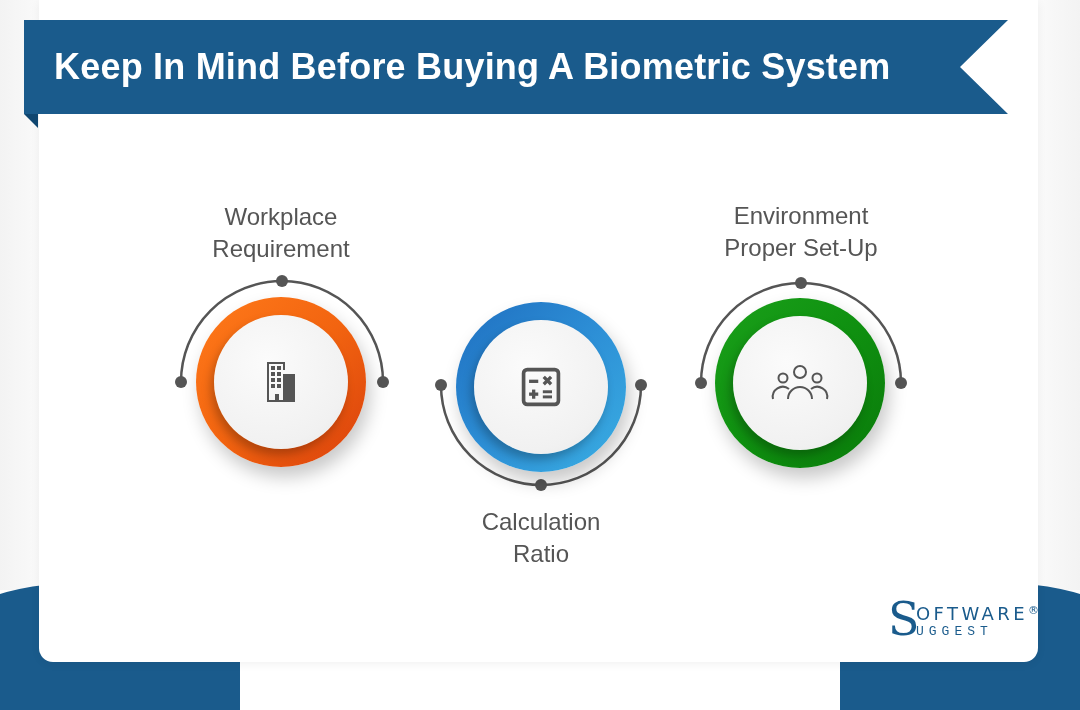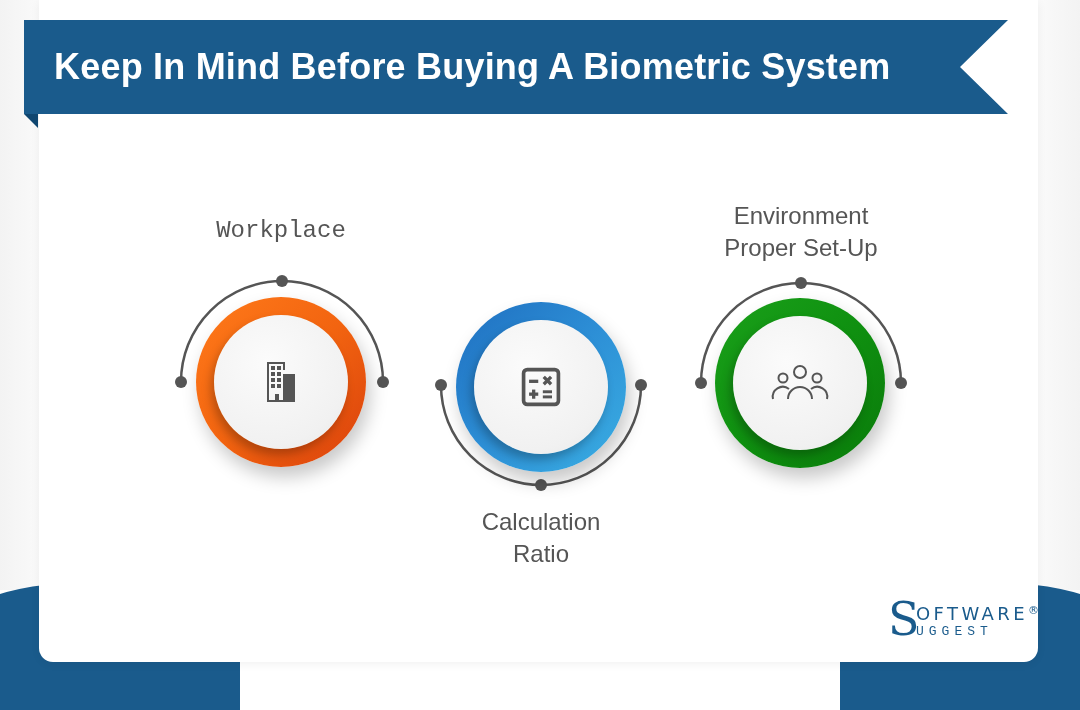--- a/index.html
+++ b/index.html
@@ -70,22 +70,23 @@
 
 <div class="banner">
   <svg width="984" height="108" viewBox="0 0 984 108">
     <polygon points="14,94 0,94 14,108" fill="#0f4670"></polygon>
     <polygon points="0,0 984,0 936,47 984,94 0,94" fill="#1a5b8c"></polygon>
   </svg>
   <div class="banner-title">Keep In Mind Before Buying A Biometric System</div>
 </div>
 
 <div class="step" style="left:0;top:0;">
-  <div class="step-label" style="left:151px;top:215px;font-family:Liberation Mono, monospace;">
+  <div class="step-label" style="left:151px;top:201px;">
     <div>Workplace</div>
+    <div>Requirement</div>
   </div>
   <svg class="step-graphic" style="left:170px;top:270px;" width="224" height="124" viewBox="0 0 224 124">
     <path d="M11,112 A101,101 0 0 1 213,112" fill="none" stroke="#555" stroke-width="2.5"></path>
     <circle cx="11" cy="112" r="6" fill="#555"></circle>
     <circle cx="213" cy="112" r="6" fill="#555"></circle>
     <circle cx="112" cy="11" r="6" fill="#555"></circle>
   </svg>
   <div class="ring ring-orange" style="left:196px;top:297px;">
     <div class="inner">
       <svg width="48" height="48" viewBox="0 0 24 24">

